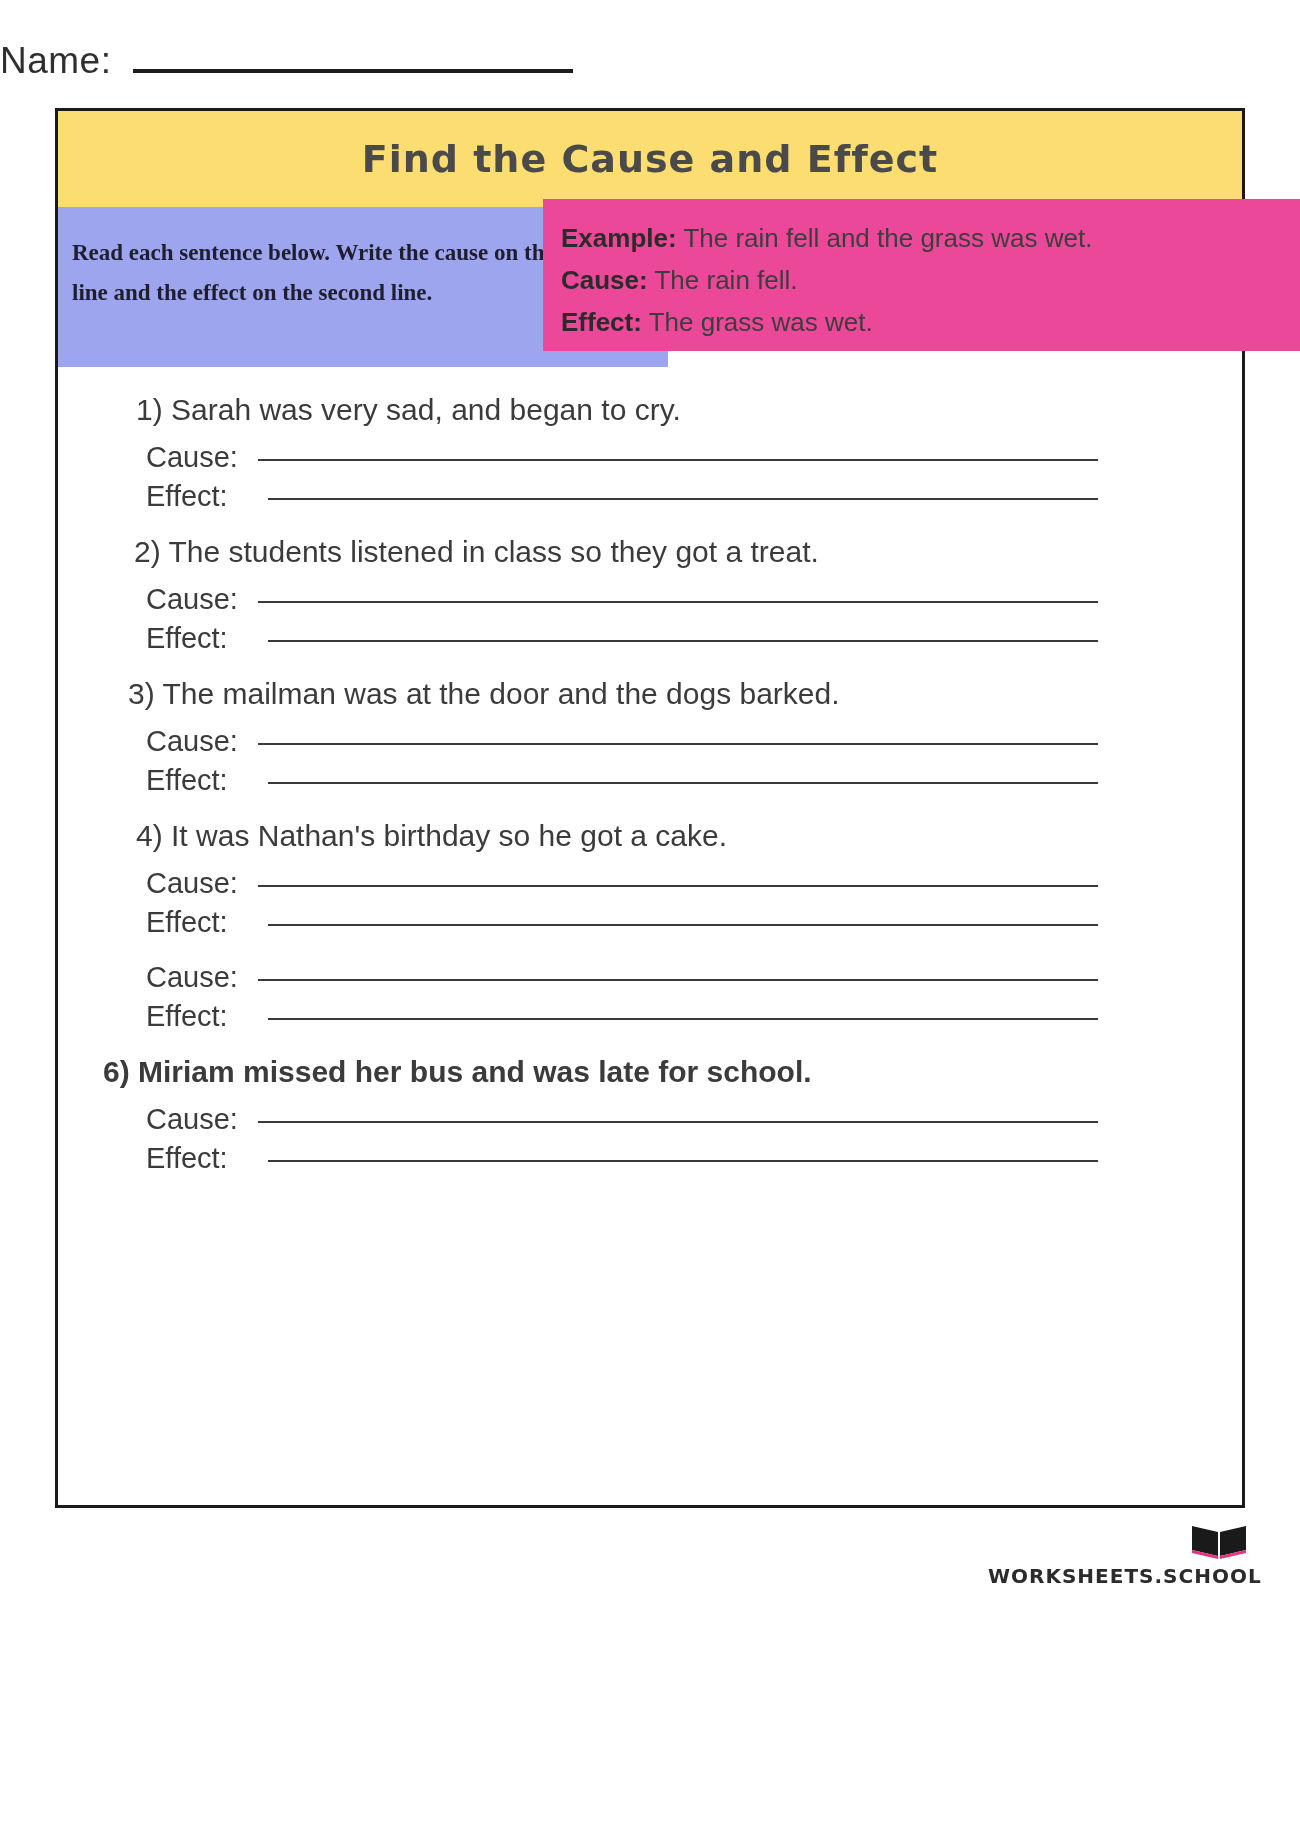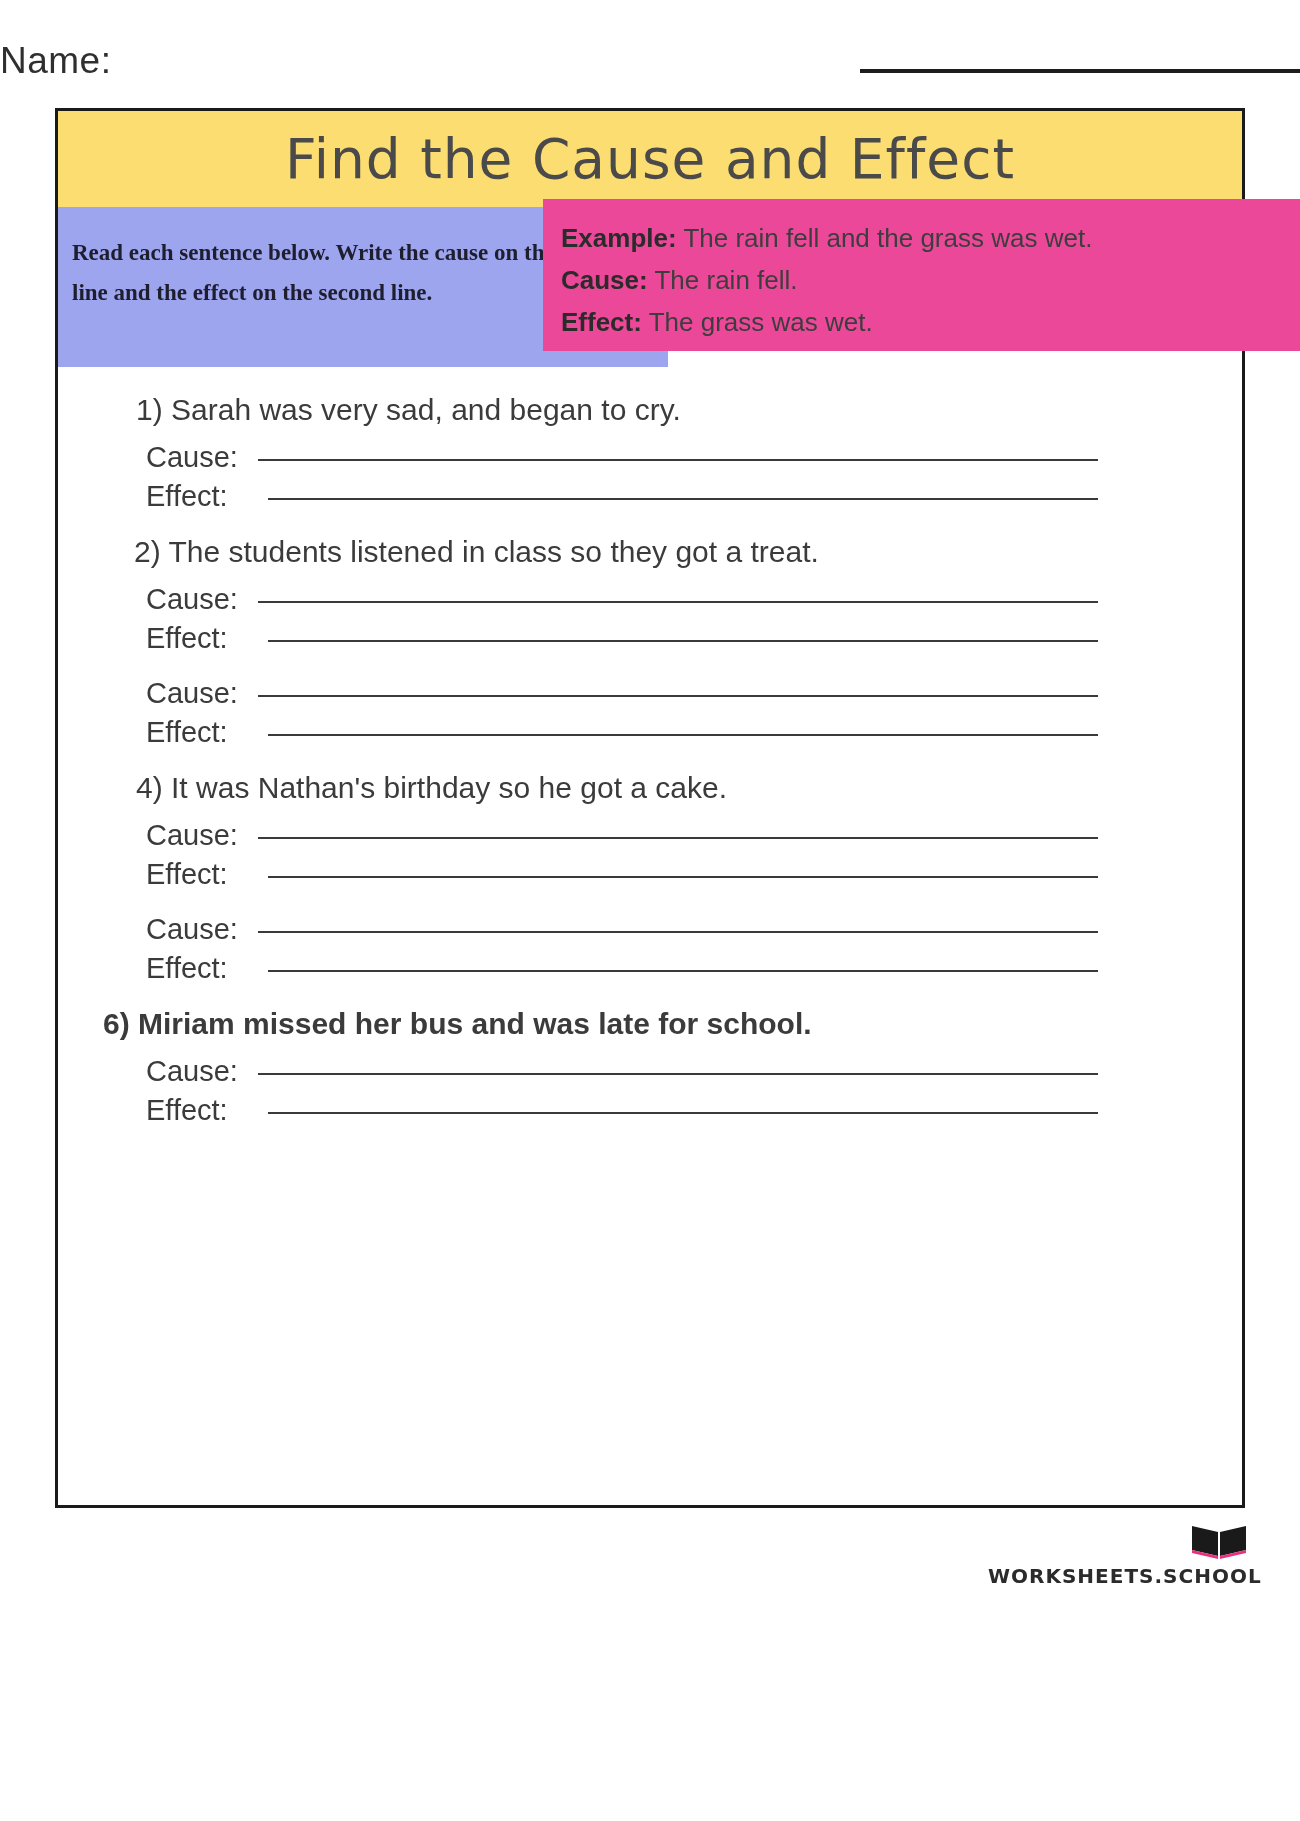--- a/index.html
+++ b/index.html
@@ -17,21 +17,21 @@
     overflow: hidden;
   }
 
   
   .name-row {
     position: absolute;
     top: 40px;
     left: 0;
     width: 1300px;
     display: flex;
-    justify-content: space-between;
+    justify-content: flex-start;
     align-items: baseline;
     gap: 8px;
   }
   .name-label {
     font-size: 37px;
     color: #2f2f2f;
     letter-spacing: 0.5px;
   }
   .name-rule {
     display: inline-block;
@@ -59,22 +59,22 @@
     top: 0px;
     width: 1184px;
     height: 96px;
     background: #fcdd72;
     display: flex;
     align-items: center;
     justify-content: center;
   }
   .title-text {
     font-family: "DejaVu Sans", sans-serif;
-    font-weight: normal;
-    font-size: 55px;
+    font-weight: bold;
+    font-size: 38px;
     color: #4a4a4a;
     letter-spacing: 1px;
   }
 
   
   .instr-blue {
     position: absolute;
     left: 0px;
     top: 96px;
     width: 610px;
@@ -236,20 +236,24 @@
         <span class="ans-label">Cause:</span>
         <span class="ans-rule"></span>
       </div>
       <div class="ans-row effect">
         <span class="ans-label">Effect:</span>
         <span class="ans-rule"></span>
       </div>
     </div>
 
     <div class="q-block q3">
+      <p class="q-text">
+        <span>3)</span>
+        <span>The mailman was at the door and the dogs barked.</span>
+      </p>
       <div class="ans-row cause">
         <span class="ans-label">Cause:</span>
         <span class="ans-rule"></span>
       </div>
       <div class="ans-row effect">
         <span class="ans-label">Effect:</span>
         <span class="ans-rule"></span>
       </div>
     </div>
 

